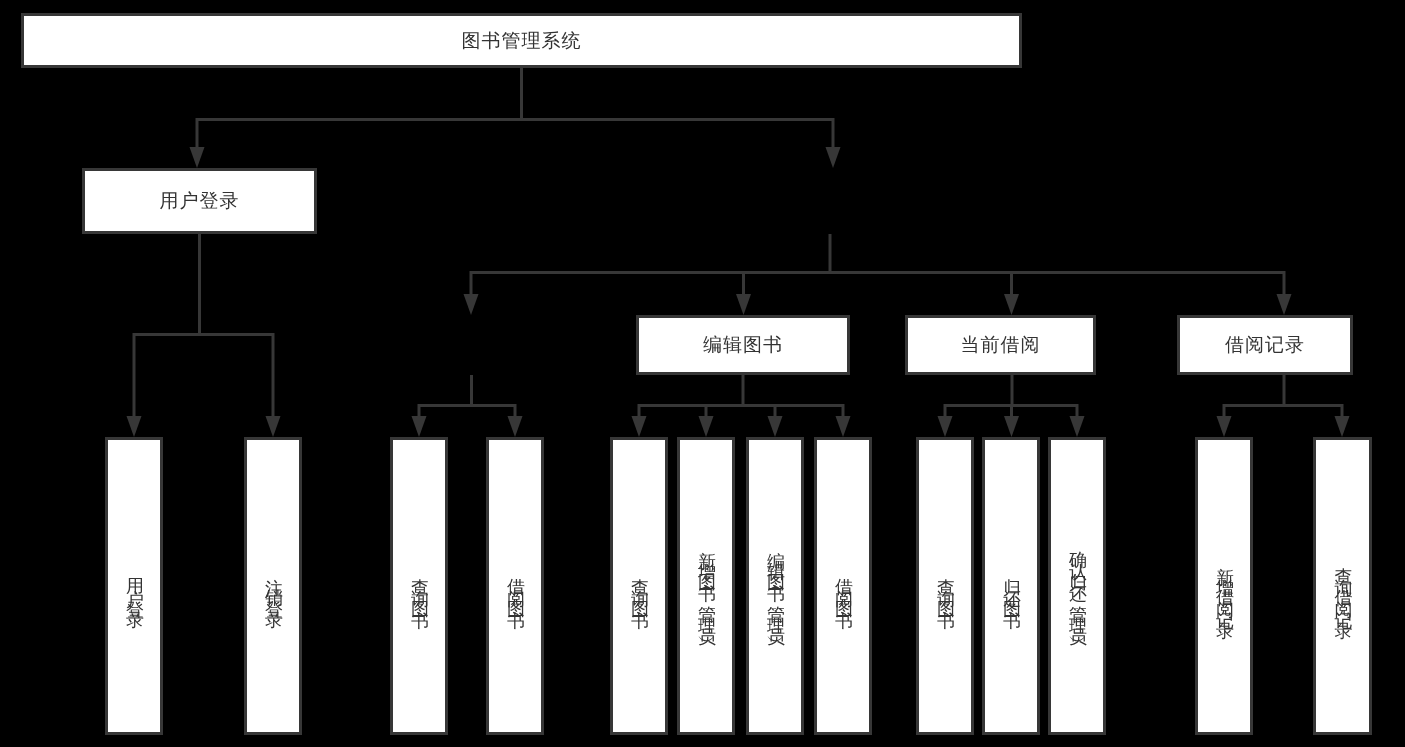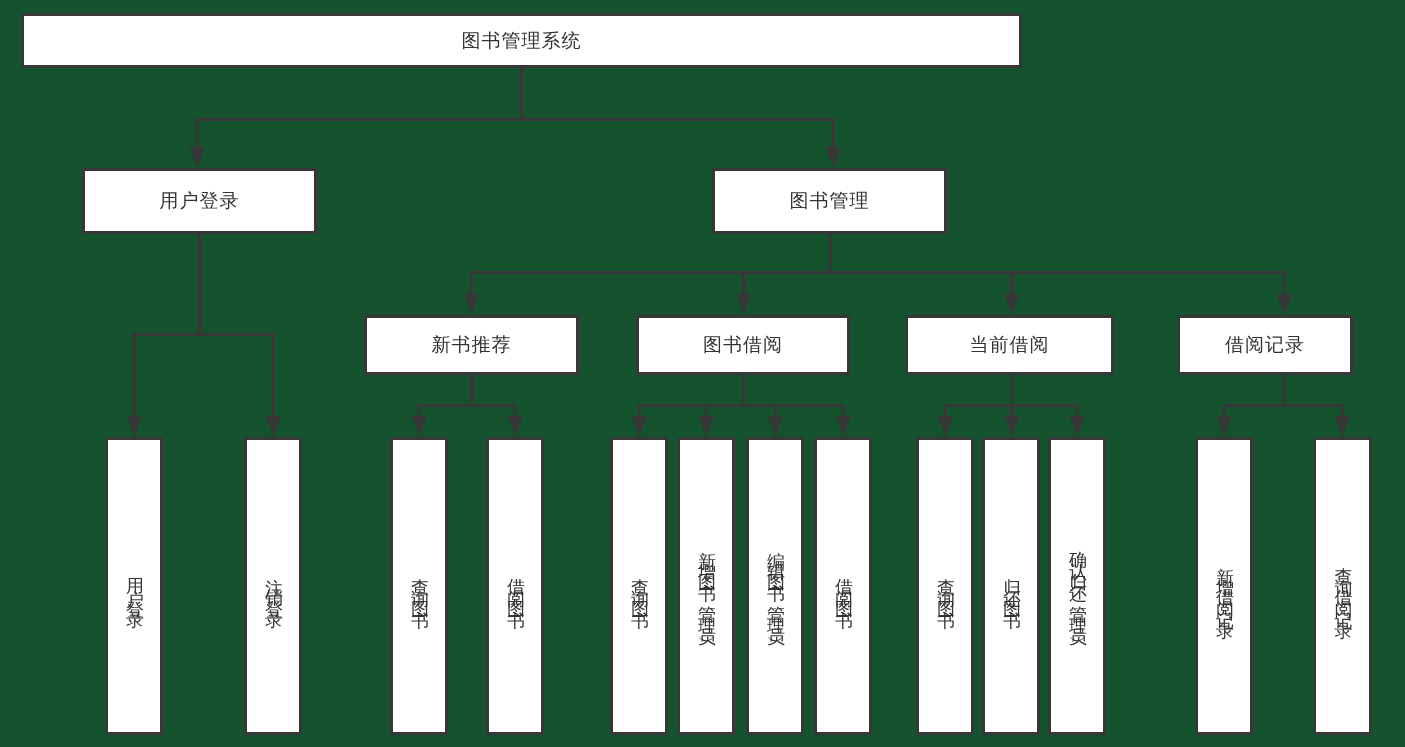--- a/index.html
+++ b/index.html
@@ -1,19 +1,19 @@
 <!DOCTYPE html>
 <html><head>
 <meta charset="utf-8">
 <style>
   html,body{margin:0;padding:0;background:#ffffff;}
   #stage{
     position:relative;
     width:1405px;height:747px;
-    background:#14532d;
+    background:#000000;
     font-family:"Liberation Sans","DejaVu Sans",sans-serif;
     overflow:hidden;
   }
   .box{
     position:absolute;
     box-sizing:border-box;
     border:3px solid #373737;
     background:#ffffff;
     display:flex;
     align-items:center;
@@ -99,31 +99,25 @@
     <path class="ar" d="M1334.5 416 L1349.5 416 L1342 437 Z"></path>
   </svg>
 
   <div class="box h" style="left:21px;top:13px;width:1001px;height:55px">
     <span>图书管理系统</span>
   </div>
 
   <div class="box h" style="left:82px;top:168px;width:235px;height:66px">
     <span>用户登录</span>
   </div>
-  <div class="box h" style="left:712px;top:168px;width:235px;height:66px">
-    <span>图书管理</span>
+
+  <div class="box h" style="left:636px;top:315px;width:214px;height:60px">
+    <span>编辑图书</span>
   </div>
-
-  <div class="box h" style="left:364px;top:315px;width:215px;height:60px">
-    <span>新书推荐</span>
-  </div>
-  <div class="box h" style="left:636px;top:315px;width:214px;height:60px">
-    <span>图书借阅</span>
-  </div>
-  <div class="box h" style="left:905px;top:315px;width:209px;height:60px">
+  <div class="box h" style="left:905px;top:315px;width:191px;height:60px">
     <span>当前借阅</span>
   </div>
   <div class="box h" style="left:1177px;top:315px;width:176px;height:60px">
     <span>借阅记录</span>
   </div>
 
   <div class="box v" style="left:105px;top:437px;width:58px;height:298px">
     <span>用户登录</span>
   </div>
   <div class="box v" style="left:244px;top:437px;width:58px;height:298px">

